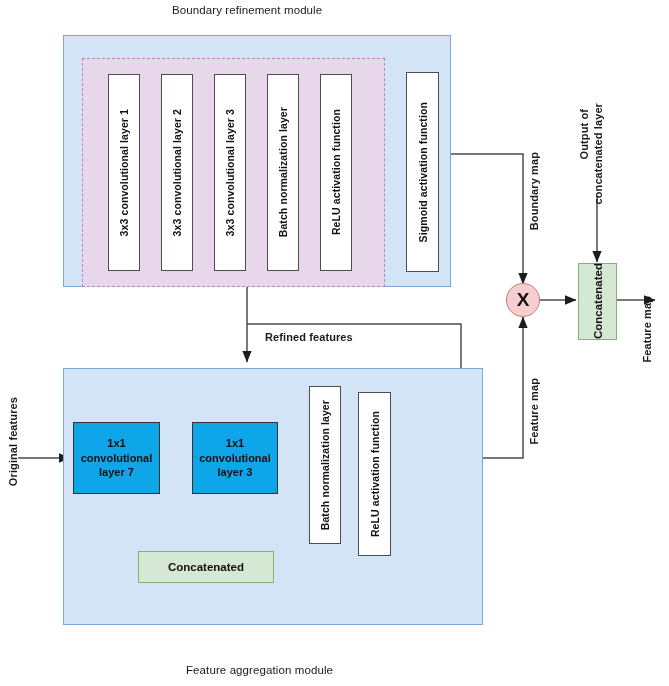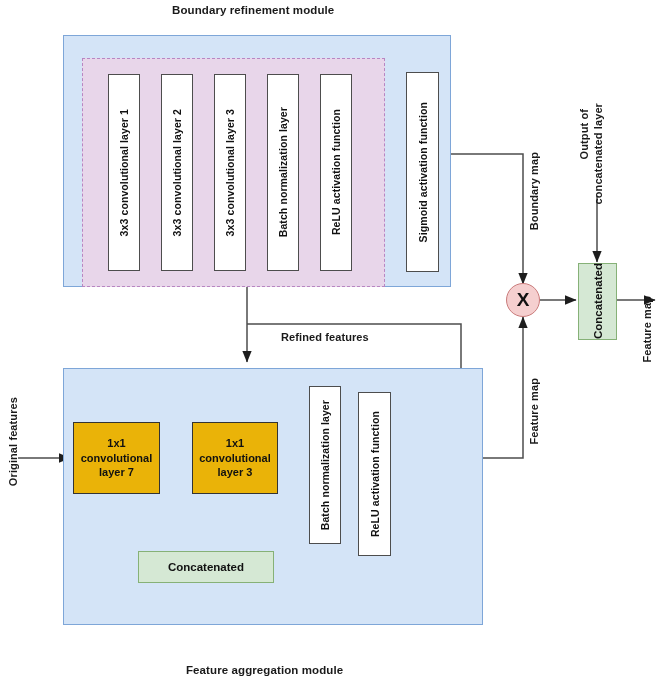--- a/index.html
+++ b/index.html
@@ -16,21 +16,21 @@
   }
   svg#wires{
     position:absolute;
     left:0;top:0;
     width:669px;height:686px;
     pointer-events:none;
   }
   .ttl{
     position:absolute;
     font-size:11.5px;
-    font-weight:bold;
+    font-weight:normal;
     color:#1a1a1a;
     letter-spacing:.1px;
     white-space:nowrap;
   }
   .module{
     position:absolute;
     background:#d4e4f7;
     border:1px solid #7ea6d8;
     box-sizing:border-box;
   }
@@ -53,21 +53,21 @@
     writing-mode:vertical-rl;
     transform:rotate(180deg);
     font-size:10.5px;
     font-weight:bold;
     color:#111;
     white-space:nowrap;
     letter-spacing:.1px;
   }
   .hbox{
     position:absolute;
-    background:#eab308;
+    background:#0ea5e9;
     border:1.4px solid #333;
     box-sizing:border-box;
     display:flex;
     align-items:center;
     justify-content:center;
     text-align:center;
     font-size:11px;
     font-weight:bold;
     color:#111;
     line-height:1.35;
@@ -112,21 +112,20 @@
     transform:rotate(180deg);
     letter-spacing:.1px;
   }
   .flatlabel{
     position:absolute;
     font-size:11px;
     font-weight:bold;
     color:#1a1a1a;
     white-space:nowrap;
     letter-spacing:.1px;
-    margin-left:16px;
   }
 </style>
 </head>
 <body>
 
 <div id="stage">
 
   <svg id="wires" viewBox="0 0 669 686">
     <defs>
       <marker id="ah" markerWidth="9" markerHeight="9" refX="7.6" refY="3.2" orient="auto" markerUnits="strokeWidth">

